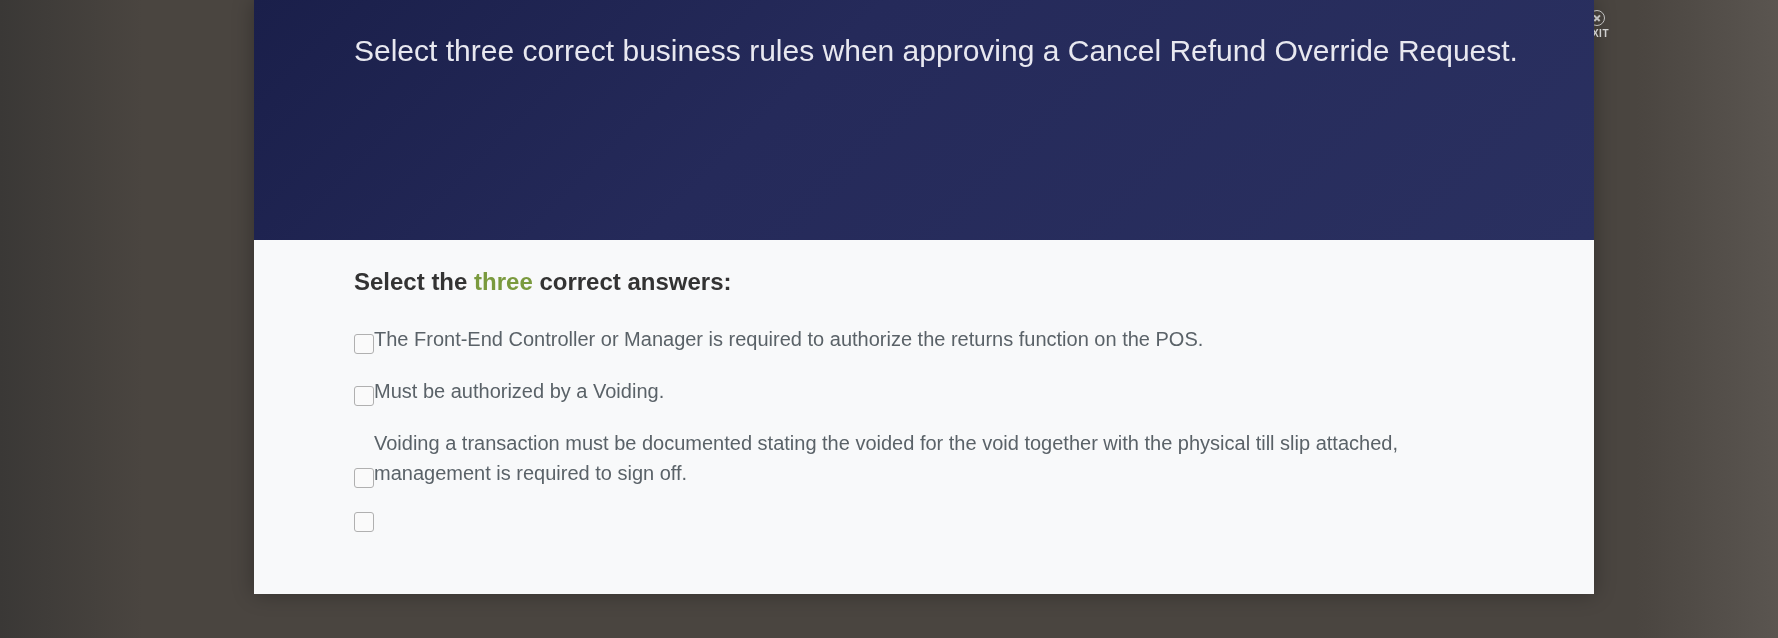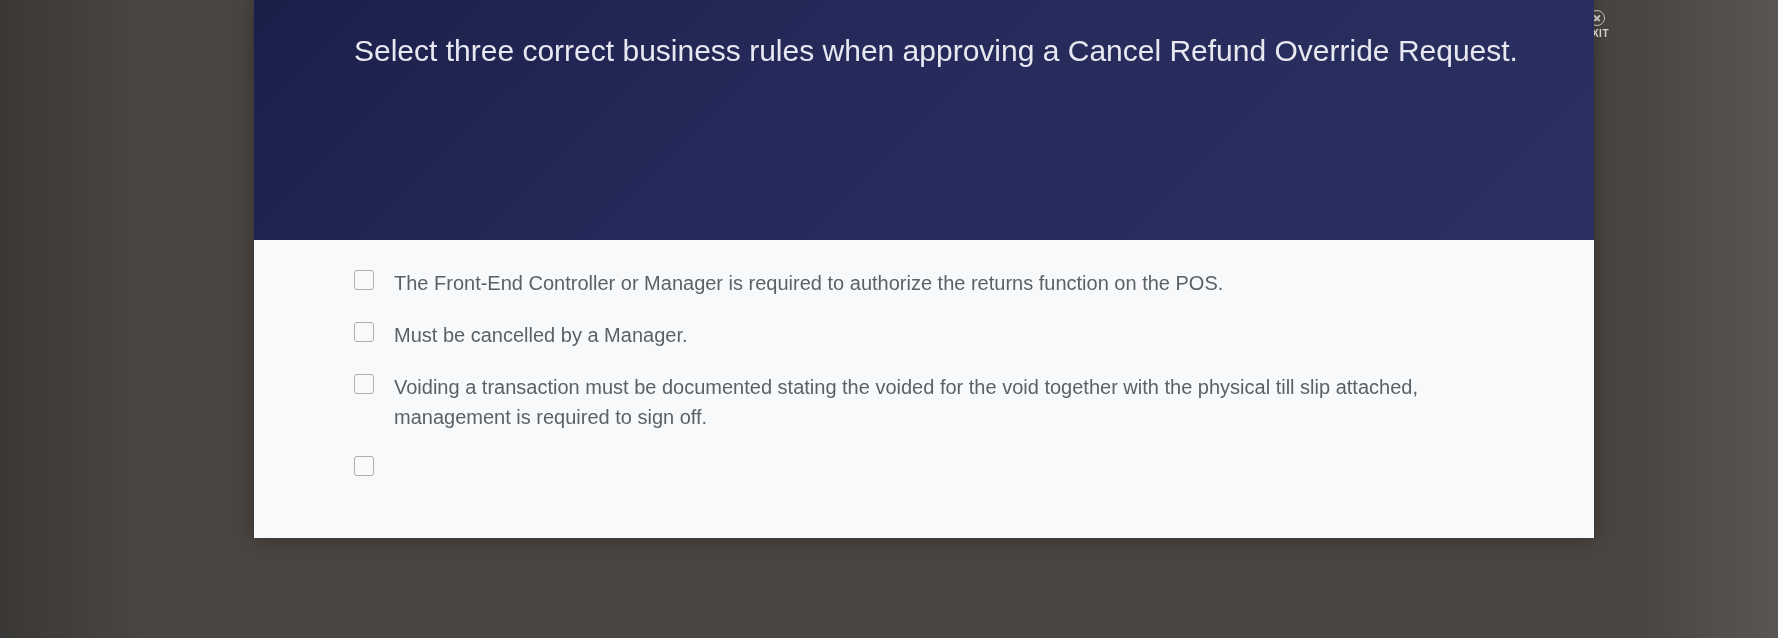--- a/index.html
+++ b/index.html
@@ -87,23 +87,23 @@
       font-size: 24px;
       font-weight: 700;
       color: #333;
       margin-bottom: 28px;
     }
     .instruction .highlight {
       color: #7a9a3e;
     }
     .option-row {
       display: flex;
-      align-items: flex-start;
+      align-items: flex-end;
       margin-bottom: 22px;
-      gap: 20px;
+      gap: 0;
     }
     .checkbox {
       width: 20px;
       height: 20px;
       border: 1px solid #b0b0b0;
       border-radius: 3px;
       background: #fafafa;
       flex-shrink: 0;
       margin-top: 2px;
       cursor: pointer;
@@ -124,29 +124,32 @@
     <div class="exit-button">
       <span class="exit-icon"></span>
       <span>EXIT</span>
     </div>
 
     <div class="question-header">
       <div class="question-title">Select three correct business rules when approving a Cancel Refund Override Request.</div>
     </div>
 
     <div class="answers-section">
+      <div class="instruction">
+        <span>Select the </span><span class="highlight">three</span><span> correct answers:</span>
+      </div>
 
       <div class="option-row">
         <div class="checkbox"></div>
         <div class="option-text">The Front-End Controller or Manager is required to authorize the returns function on the POS.</div>
       </div>
 
       <div class="option-row">
         <div class="checkbox"></div>
-        <div class="option-text">Must be cancelled by a Manager.</div>
+        <div class="option-text">Must be authorized by a Voiding.</div>
       </div>
 
       <div class="option-row">
         <div class="checkbox"></div>
         <div class="option-text">Voiding a transaction must be documented stating the voided for the void together with the physical till slip attached, management is required to sign off.</div>
       </div>
 
       <div class="option-row">
         <div class="checkbox"></div>
       </div>

